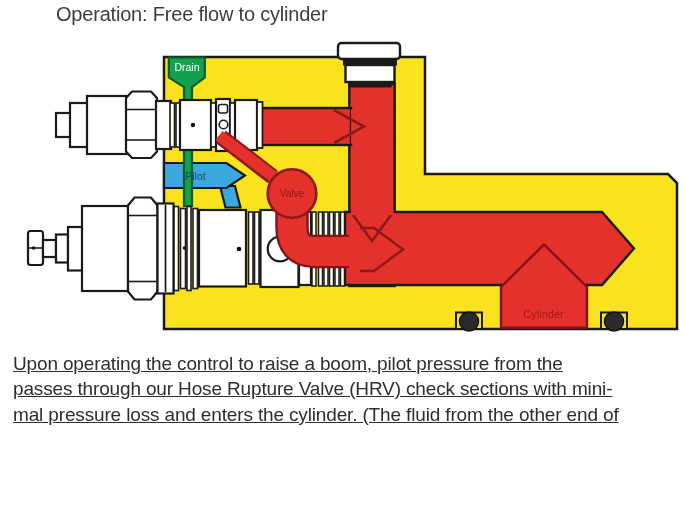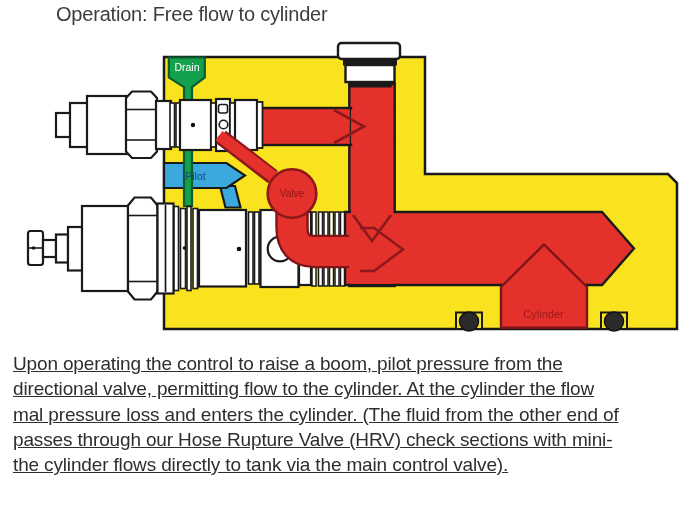--- a/index.html
+++ b/index.html
@@ -130,17 +130,15 @@
 
   <text x="175" y="71" font-size="10.5" fill="#ffffff" text-anchor="middle">Drain</text>
   <text x="183.5" y="179.5" font-size="10.5" fill="#174C77" text-anchor="middle">Pilot</text>
   <text x="280" y="197" font-size="10" fill="#8A1619" text-anchor="middle">Valve</text>
   <text x="531.5" y="317.5" font-size="11" fill="#A0191E" text-anchor="middle">Cylinder</text>
 </svg>
 </div>
 
 <div class="desc">
   <div>Upon operating the control to raise a boom, pilot pressure from the</div>
-  <div>directional valve, permitting flow to the cylinder. At the cylinder the flow</div>
+  <div>passes through our Hose Rupture Valve (HRV) check sections with mini-</div>
   <div>mal pressure loss and enters the cylinder. (The fluid from the other end of</div>
-  <div>passes through our Hose Rupture Valve (HRV) check sections with mini-</div>
-  <div>the cylinder flows directly to tank via the main control valve).</div>
 </div>
 
 </body></html>

